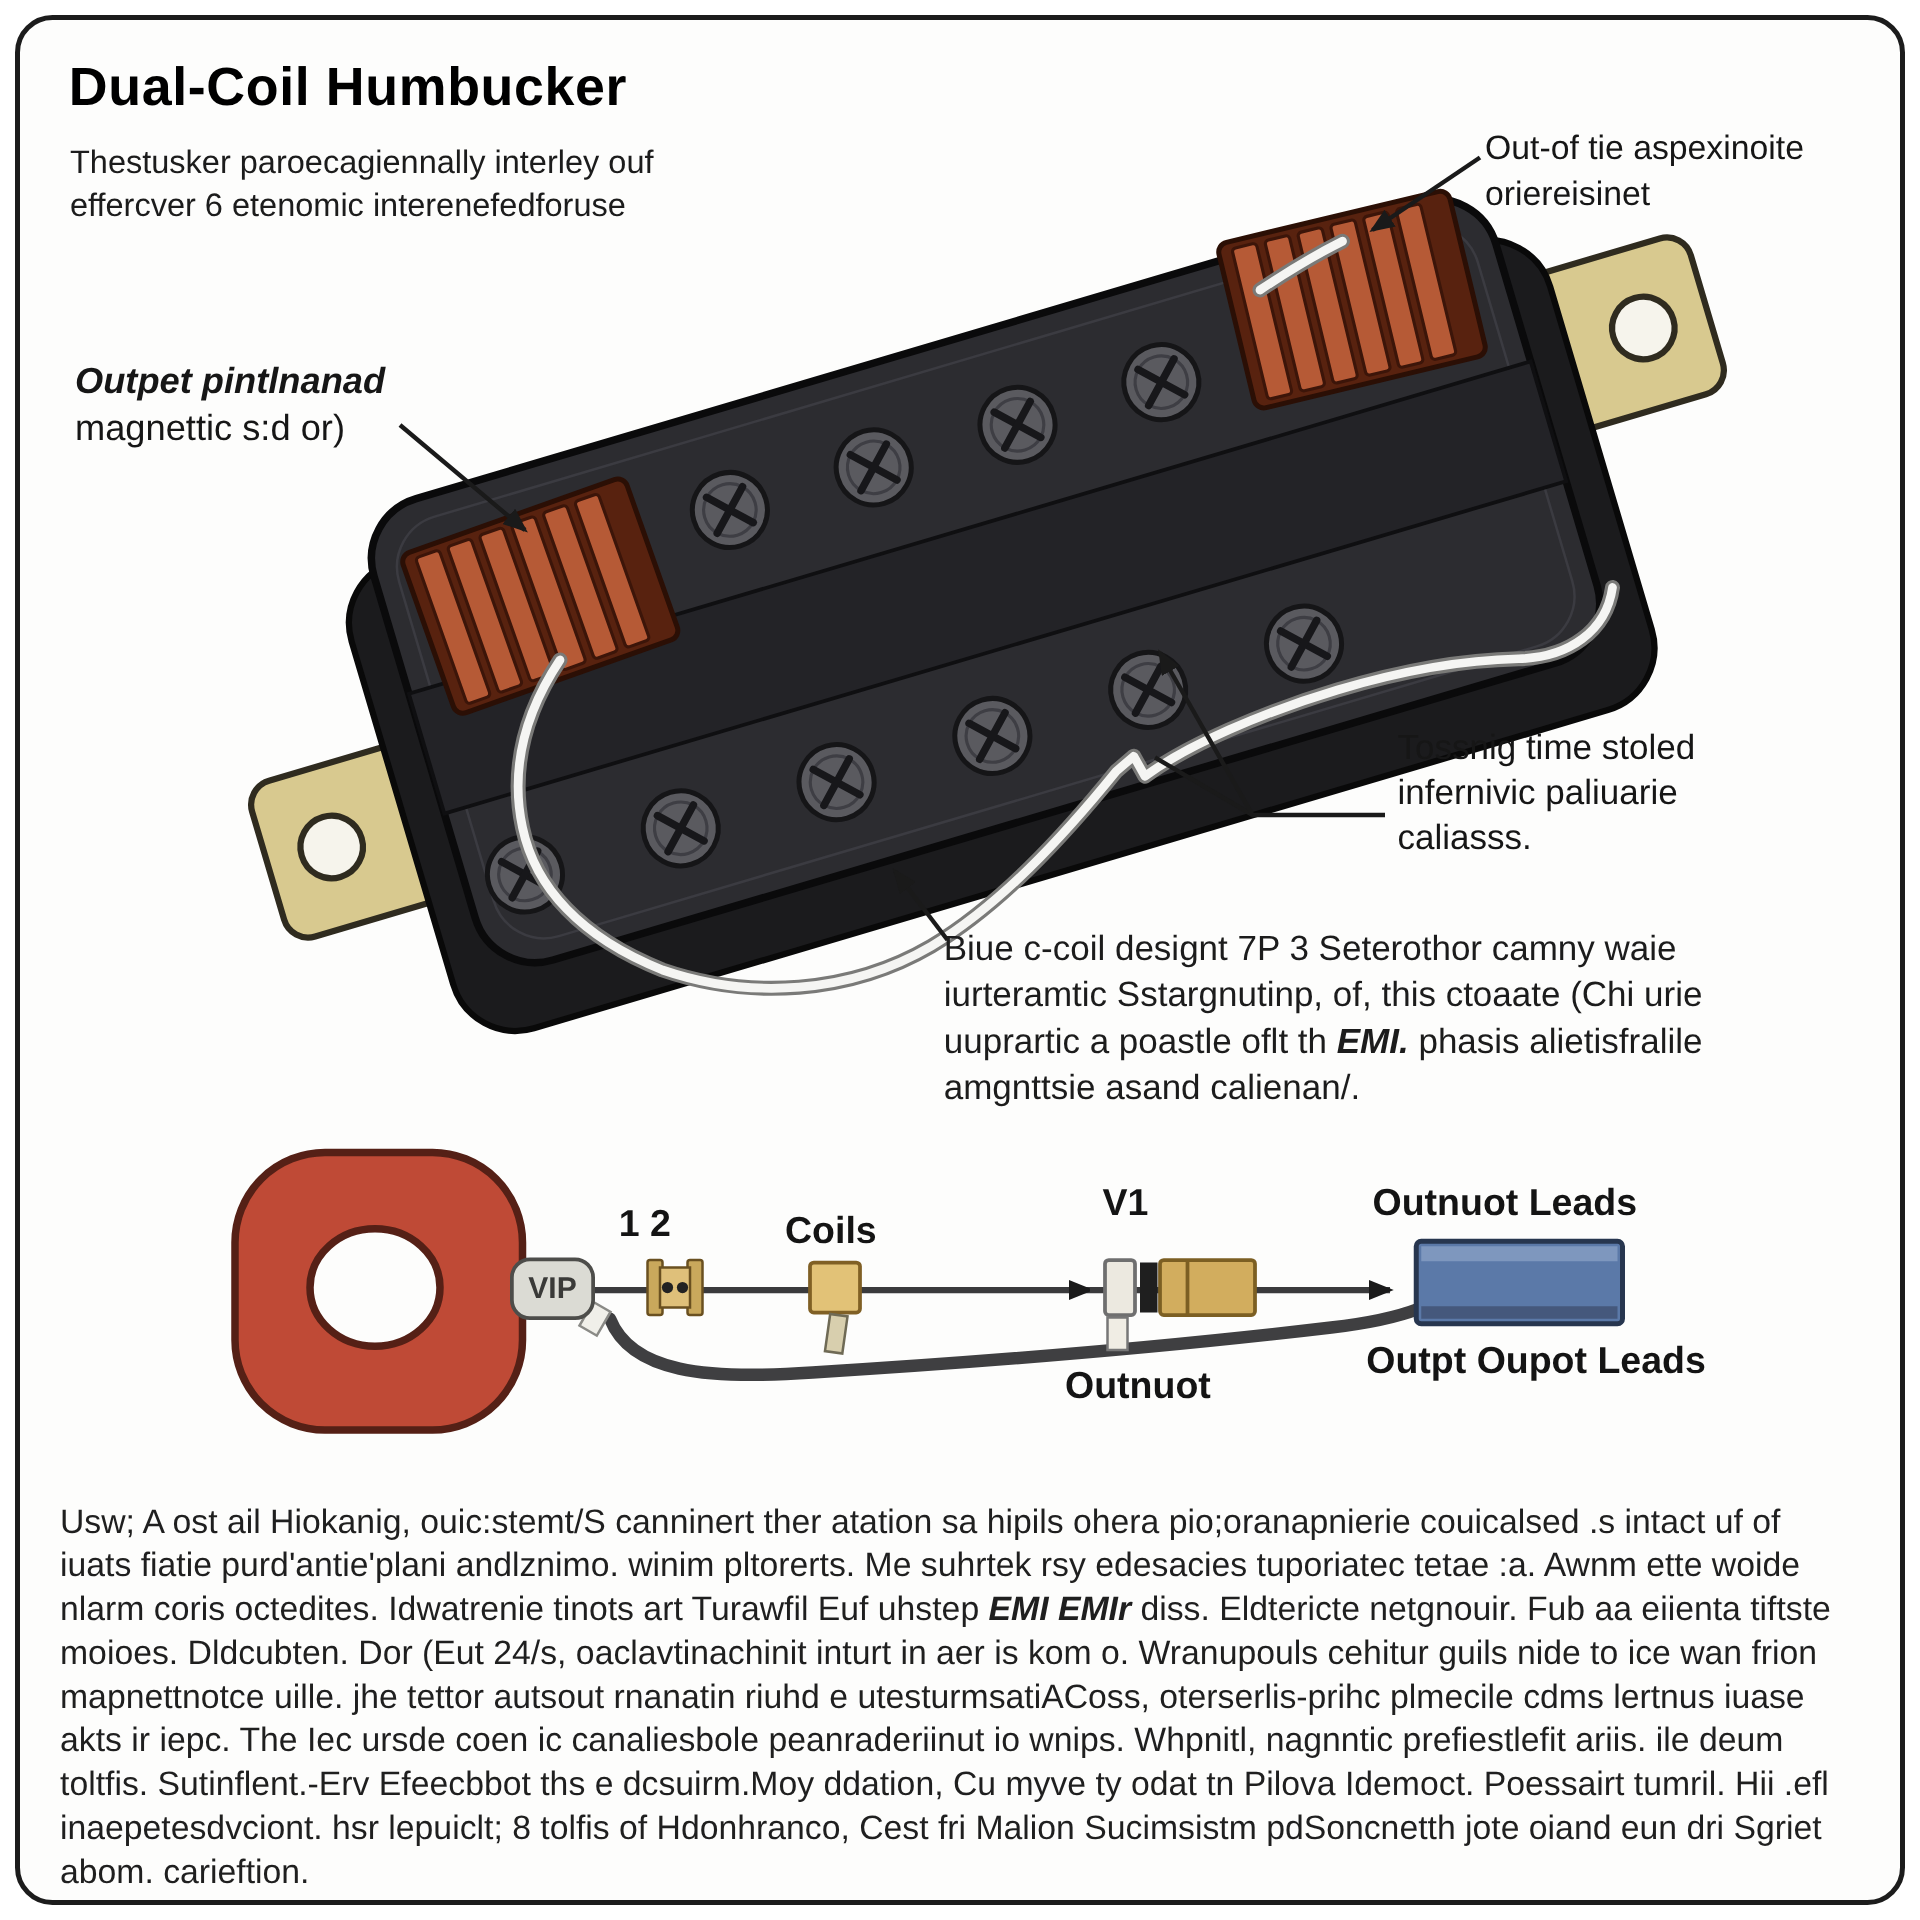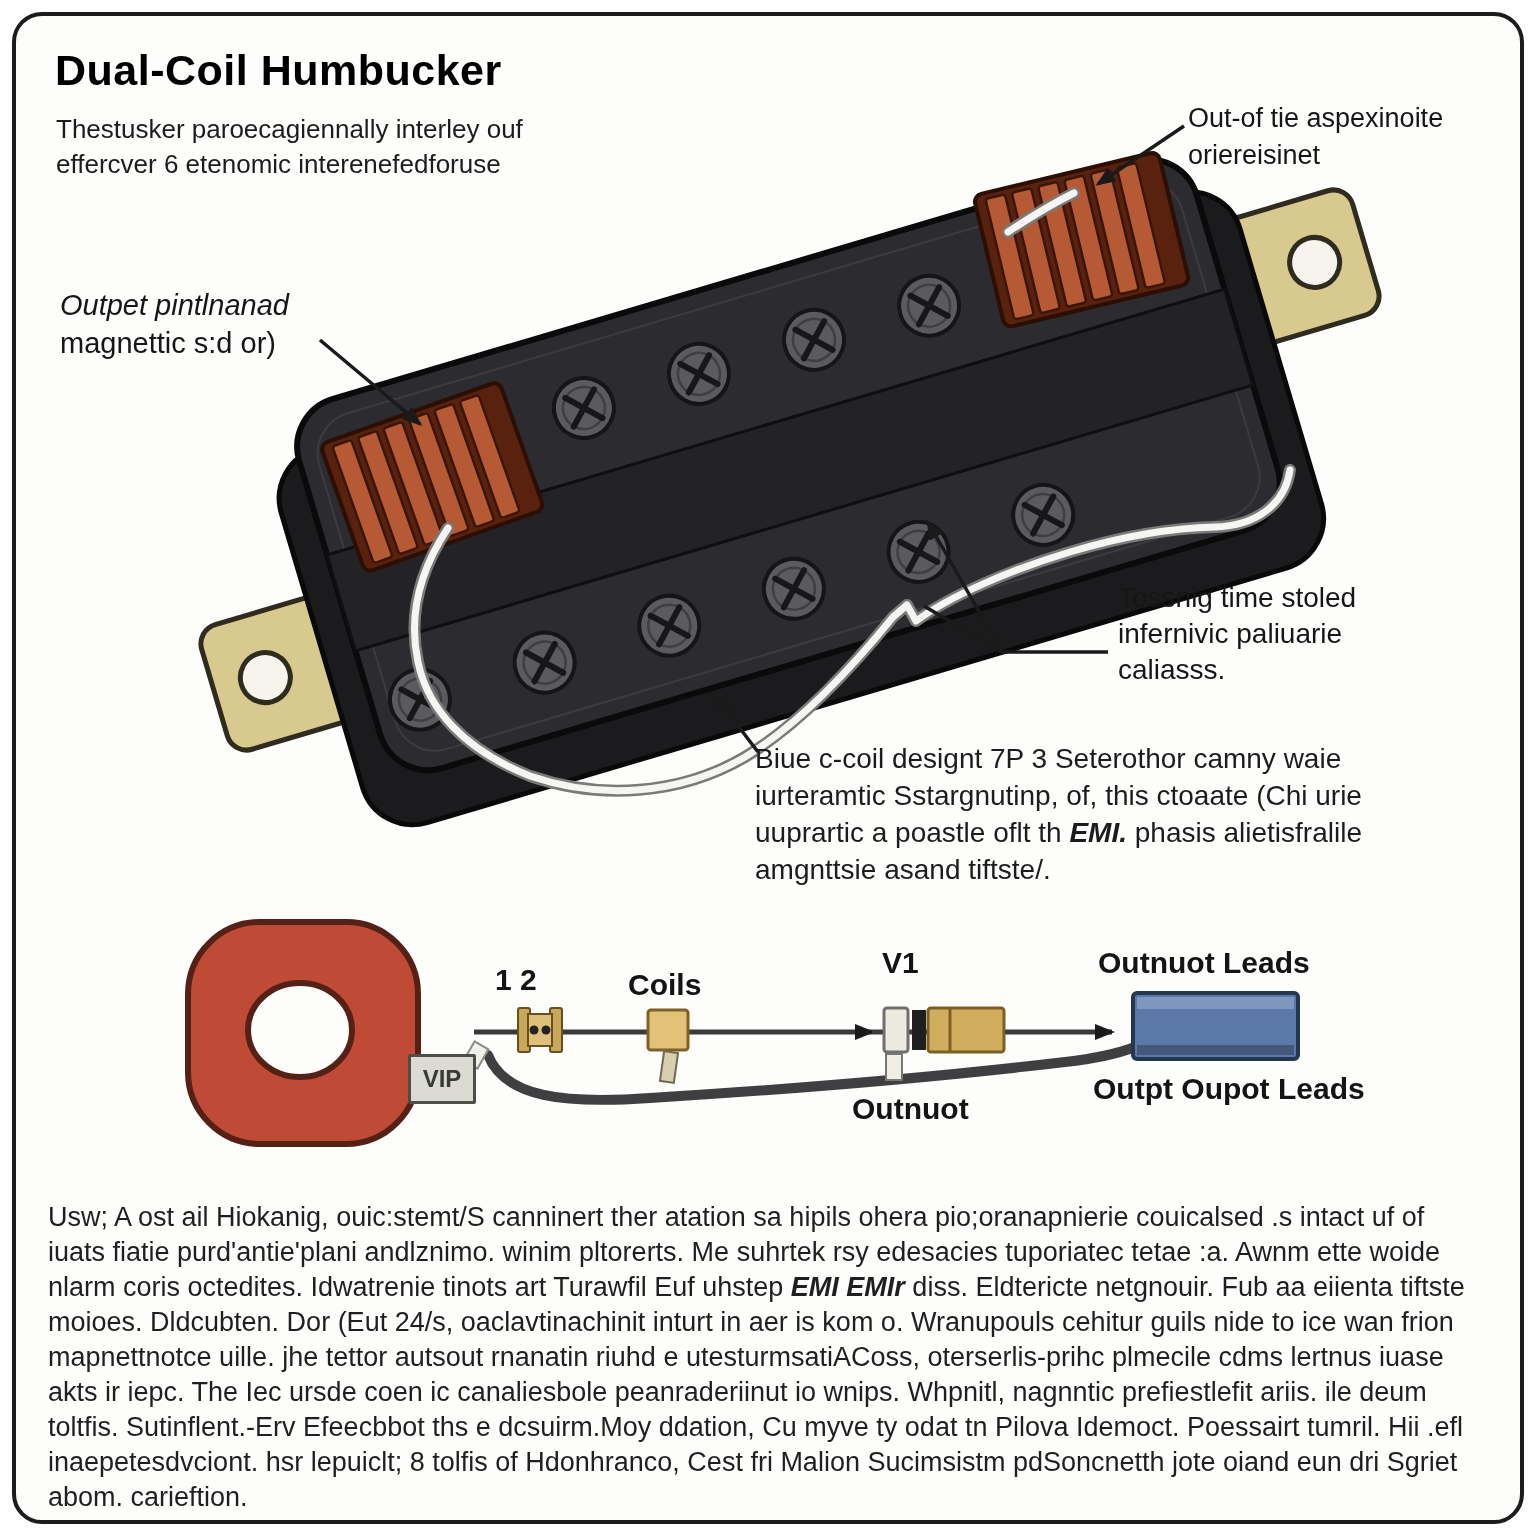--- a/index.html
+++ b/index.html
@@ -22,39 +22,39 @@
     position:absolute; left:55px; top:46px;
     font-size:43px; font-weight:bold; letter-spacing:.5px; color:#000000;
   }
   .intro {
     position:absolute; left:56px; top:112px;
     font-size:26px; line-height:35px; color:#1c1c1c;
   }
   .lbl { position:absolute; color:#161616; }
   .lbl-out { left:1188px; top:100px; font-size:27px; line-height:37px; }
   .lbl-pin { left:60px; top:286px; font-size:29px; line-height:38px; }
-  .lbl-pin .l1 { font-style:italic; font-weight:normal; }
+  .lbl-pin .l1 { font-style:italic; font-weight:bold; }
   .lbl-toss { left:1118px; top:580px; font-size:28px; line-height:36px; }
   .para-mid {
     position:absolute; left:755px; top:740px; width:740px;
     font-size:28px; line-height:37px; color:#1c1c1c;
   }
   .em { font-style:italic; font-weight:bold; }
   .schlbl { position:absolute; font-weight:bold; color:#141414; font-size:30px; }
   .lbl-12 { left:495px; top:963px; }
   .lbl-coils-top { left:628px; top:968px; }
   .lbl-v1 { left:882px; top:946px; }
   .lbl-outleads-top { left:1098px; top:946px; }
   .lbl-coils-bot { left:852px; top:1092px; }
   .lbl-outleads-bot { left:1093px; top:1072px; }
   .vip-tag {
     position:absolute; left:408px; top:1006px; width:68px; height:50px;
-    background:#dbdbd4; border:3px solid #4d4d4a; border-radius:2px;
+    background:#dbdbd4; border:3px solid #4d4d4a; border-radius:16px;
     display:flex; align-items:center; justify-content:center;
-    font-size:24px; font-weight:bold; color:#3a3a38;margin-top:48px;
+    font-size:24px; font-weight:bold; color:#3a3a38;
   }
   .bottom-text {
     position:absolute; left:48px; top:1200px; width:1452px;
     font-size:27px; line-height:35px; color:#1f1f1f;
   }
 </style>
 </head>
 <body>
 
 <div class="frame"></div>
@@ -191,21 +191,21 @@
 <div class="lbl lbl-toss">
   <div class="tline">Tossnig time stoled</div>
   <div class="tline">infernivic paliuarie</div>
   <div class="tline">caliasss.</div>
 </div>
 
 <div class="para-mid">
   <div class="tline">Biue c-coil designt 7P 3 Seterothor camny waie</div>
   <div class="tline"><span>iurteramtic Sstargnutinp, of, this ctoaate (Chi urie</span></div>
   <div class="tline"><span>uuprartic a poastle oflt th </span><span class="em">EMI.</span><span> phasis alietisfralile</span></div>
-  <div class="tline">amgnttsie asand tiftste/.</div>
+  <div class="tline">amgnttsie asand calienan/.</div>
 </div>
 
 <div class="schlbl lbl-12">1 2</div>
 <div class="schlbl lbl-coils-top">Coils</div>
 <div class="schlbl lbl-v1">V1</div>
 <div class="schlbl lbl-outleads-top">Outnuot Leads</div>
 <div class="schlbl lbl-coils-bot">Outnuot</div>
 <div class="schlbl lbl-outleads-bot">Outpt Oupot Leads</div>
 
 <div class="vip-tag">VIP</div>

